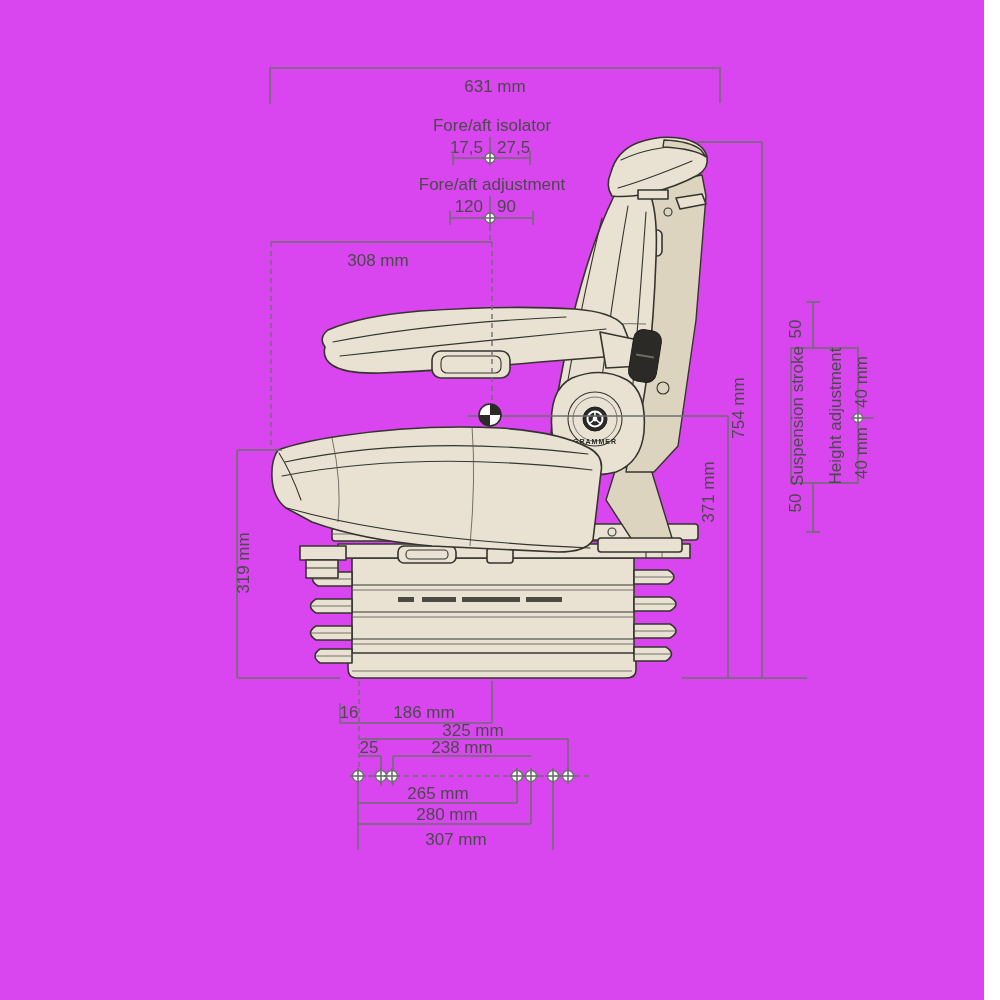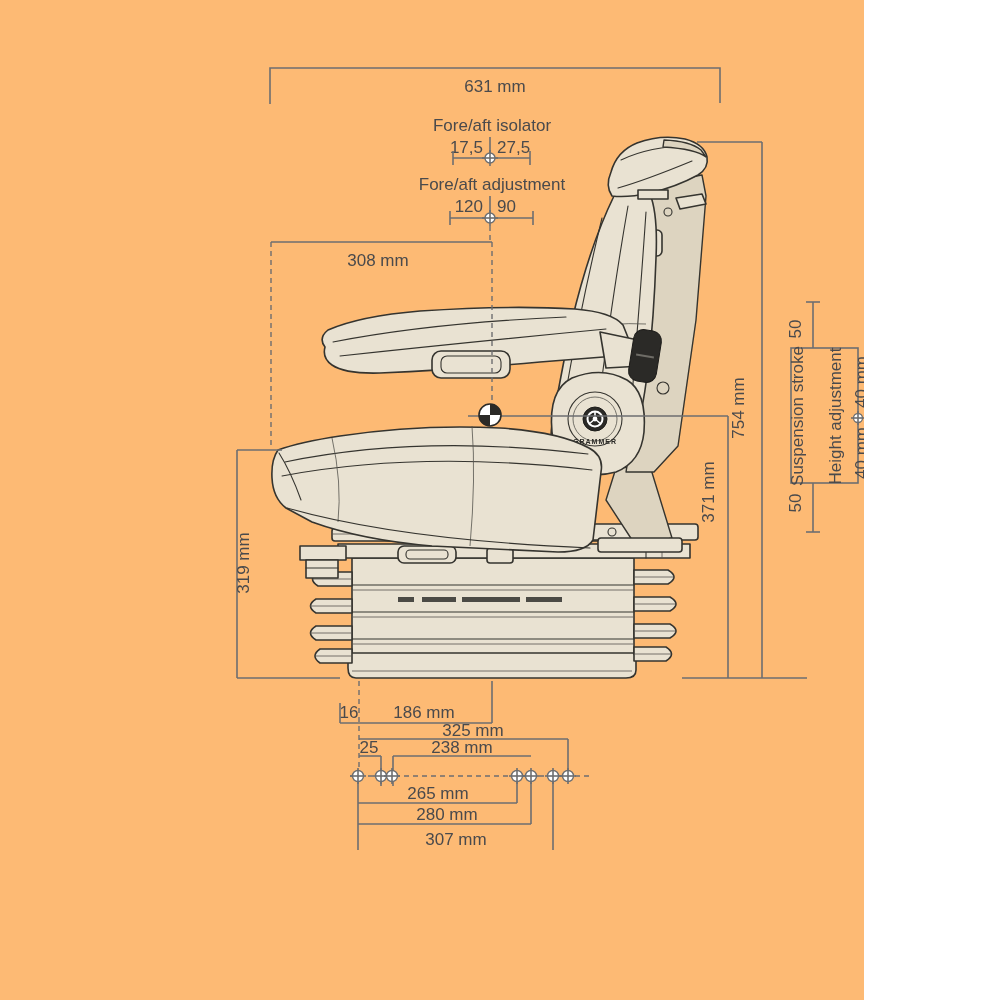--- a/index.html
+++ b/index.html
@@ -1,16 +1,16 @@
 <!DOCTYPE html>
 <html><head>
 <meta charset="utf-8">
 <style>
   html,body{margin:0;padding:0;background:#ffffff;}
-  .stage{position:relative;width:864px;height:1000px;background:#fdba74;overflow:hidden;
+  .stage{position:relative;width:984px;height:1000px;background:#d946ef;overflow:hidden;
          font-family:"Liberation Sans", sans-serif;}
   svg{position:absolute;left:0;top:0;}
   .dimline{stroke:#6d6e70;stroke-width:1.6;fill:none;}
   .dimdash{stroke:#6d6e70;stroke-width:1.4;fill:none;stroke-dasharray:5 4;}
   .dimtext{fill:#4a4a4c;font-size:17px;font-family:"Liberation Sans",sans-serif;}
   .seat{stroke:#35342f;stroke-width:1.6;fill:#e9e2d2;stroke-linejoin:round;}
   .seatline{stroke:#35342f;stroke-width:1.1;fill:none;stroke-linecap:round;}
   .seatthin{stroke:#55544e;stroke-width:0.8;fill:none;}
   .shade{stroke:#35342f;stroke-width:1.4;fill:#ddd4c0;stroke-linejoin:round;}
   .dark{fill:#2b2a27;stroke:#1d1c1a;stroke-width:1;}

